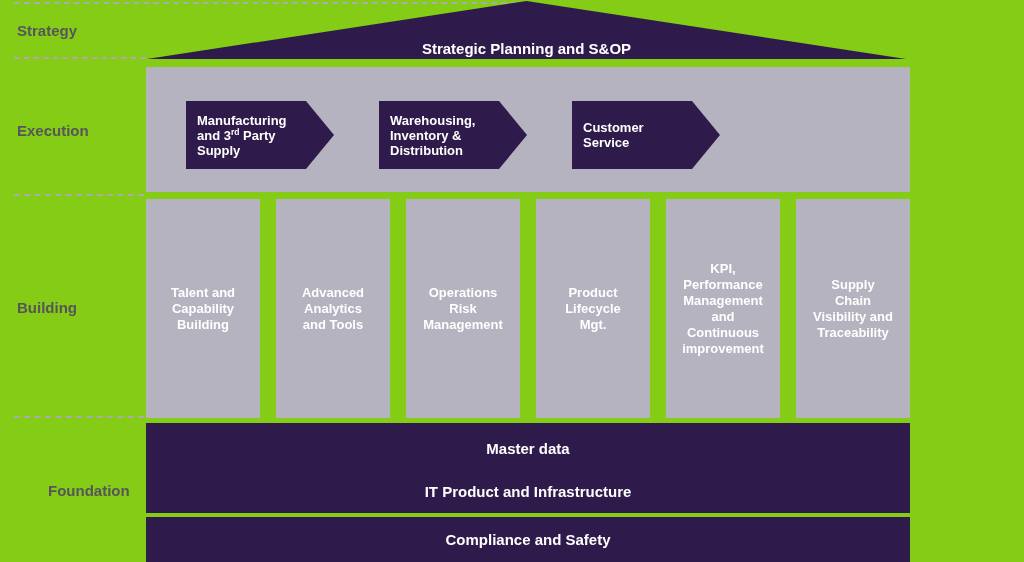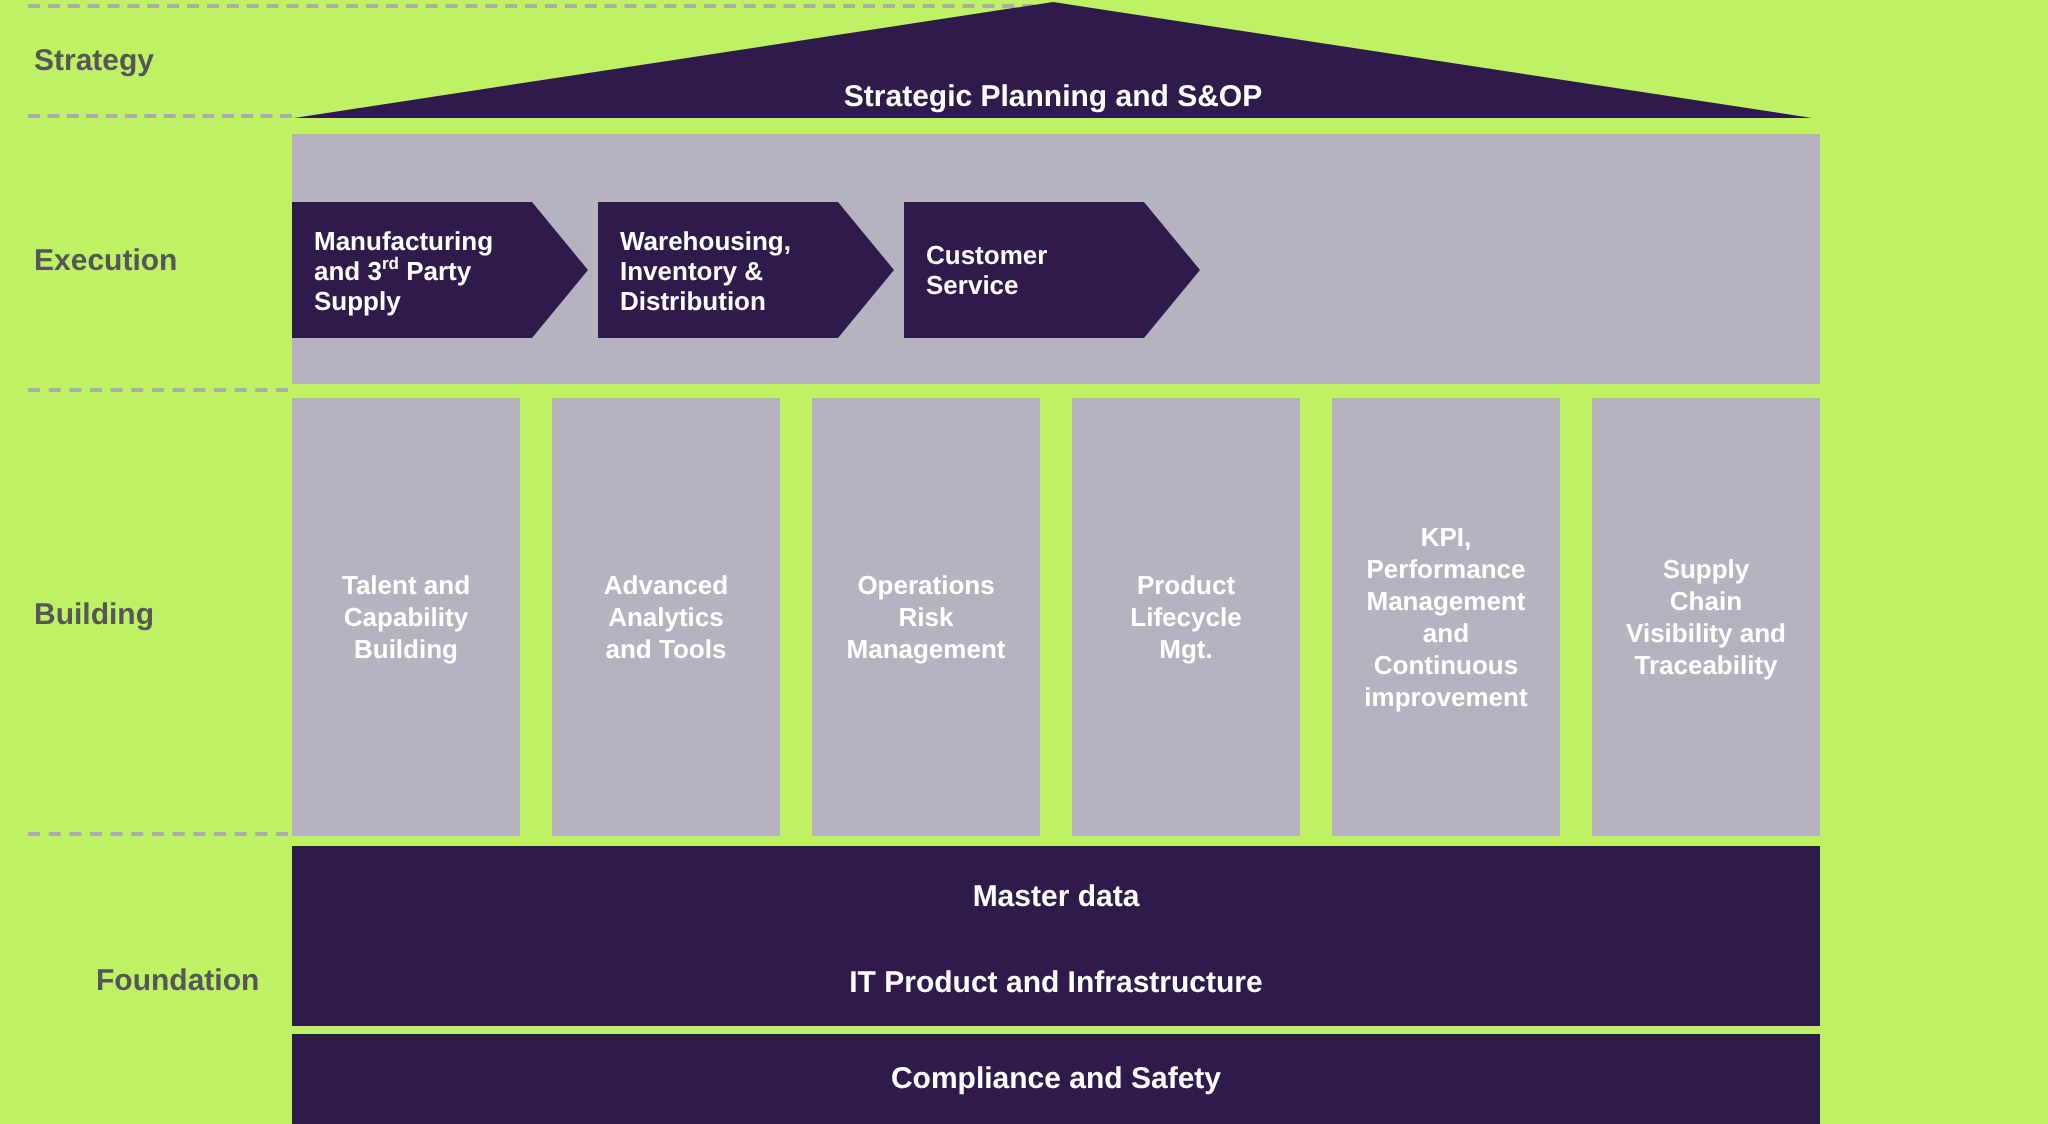--- a/index.html
+++ b/index.html
@@ -5,21 +5,21 @@
   html, body {
     margin: 0;
     padding: 0;
     background: #ffffff;
     font-family: "Liberation Sans", "DejaVu Sans", sans-serif;
   }
   .canvas {
     position: relative;
     width: 1024px;
     height: 562px;
-    background: #bef264;
+    background: #84cc16;
     overflow: hidden;
   }
   .dashed-line {
     position: absolute;
     border-top: 2px dashed #ababab;
     height: 0;
   }
   #dash-1 { left: 14px; top: 2px;   width: 513px; }
   #dash-2 { left: 14px; top: 57px;  width: 132px; }
   #dash-3 { left: 14px; top: 194px; width: 130px; }
@@ -72,20 +72,21 @@
     display: flex;
     gap: 5px;
   }
   .chevron {
     width: 148px;
     height: 68px;
     background: #2f1b4b;
     clip-path: polygon(0 0, calc(100% - 28px) 0, 100% 50%, calc(100% - 28px) 100%, 0 100%);
     display: flex;
     align-items: center;
+    margin-left: 40px;
   }
   .chev-text {
     color: #ffffff;
     font-size: 13px;
     font-weight: bold;
     line-height: 15px;
     padding-left: 11px;
     padding-right: 26px;
     white-space: pre-line;
   }

